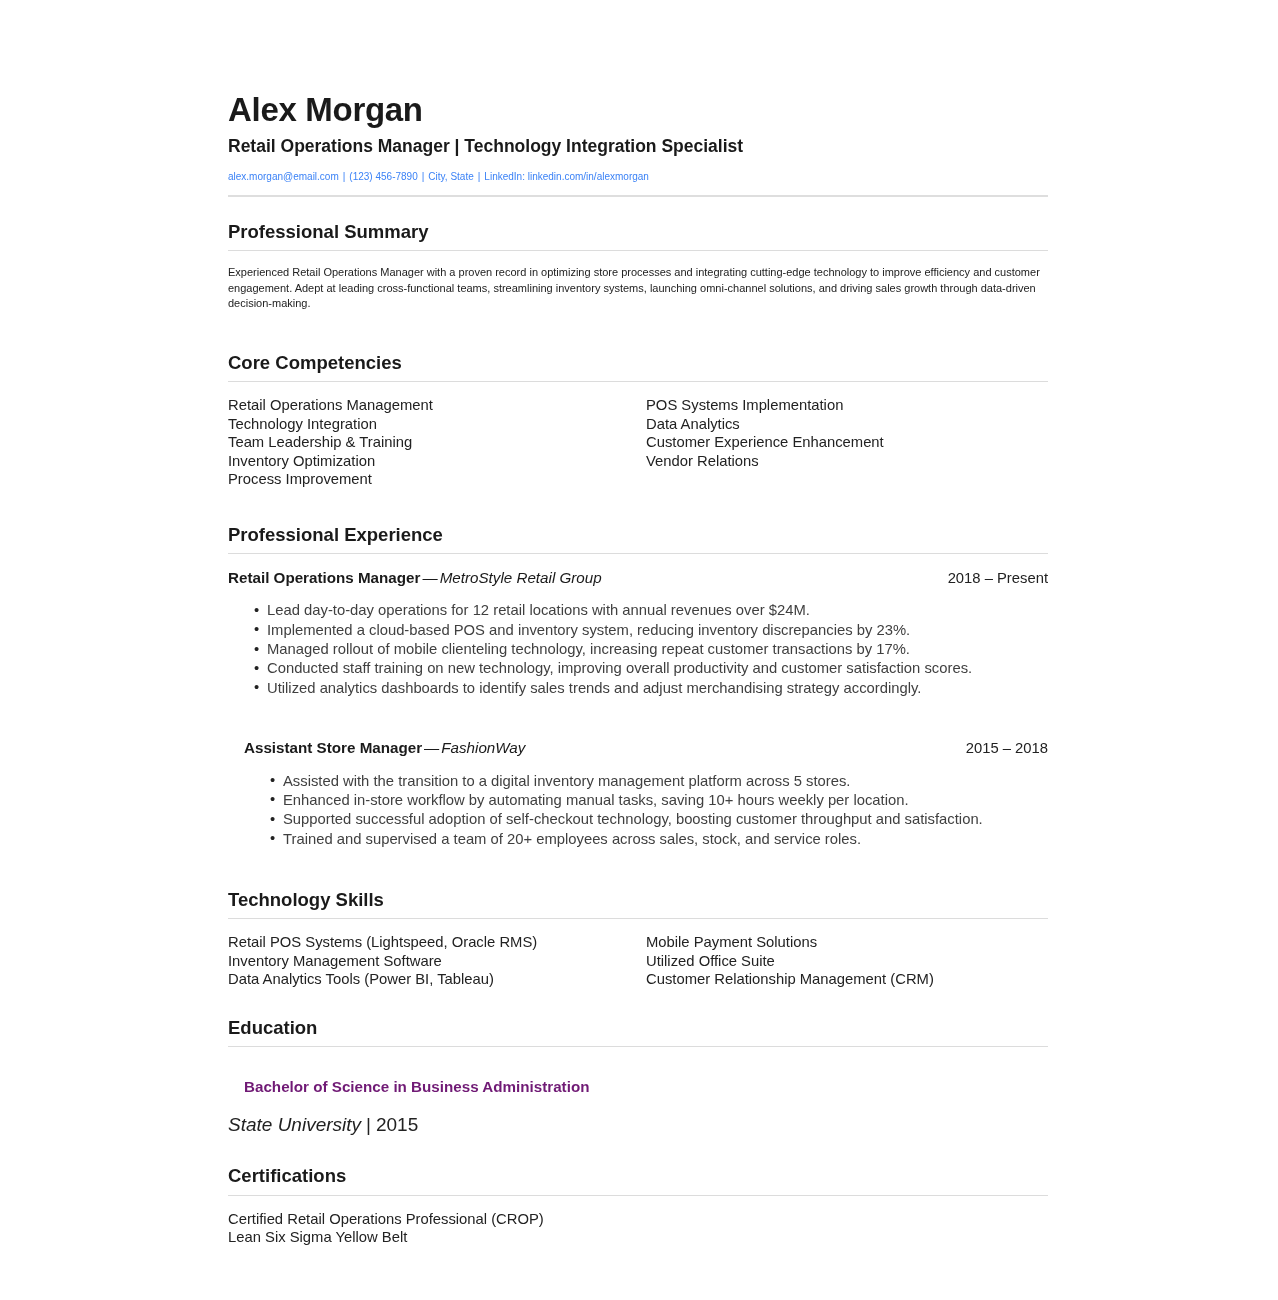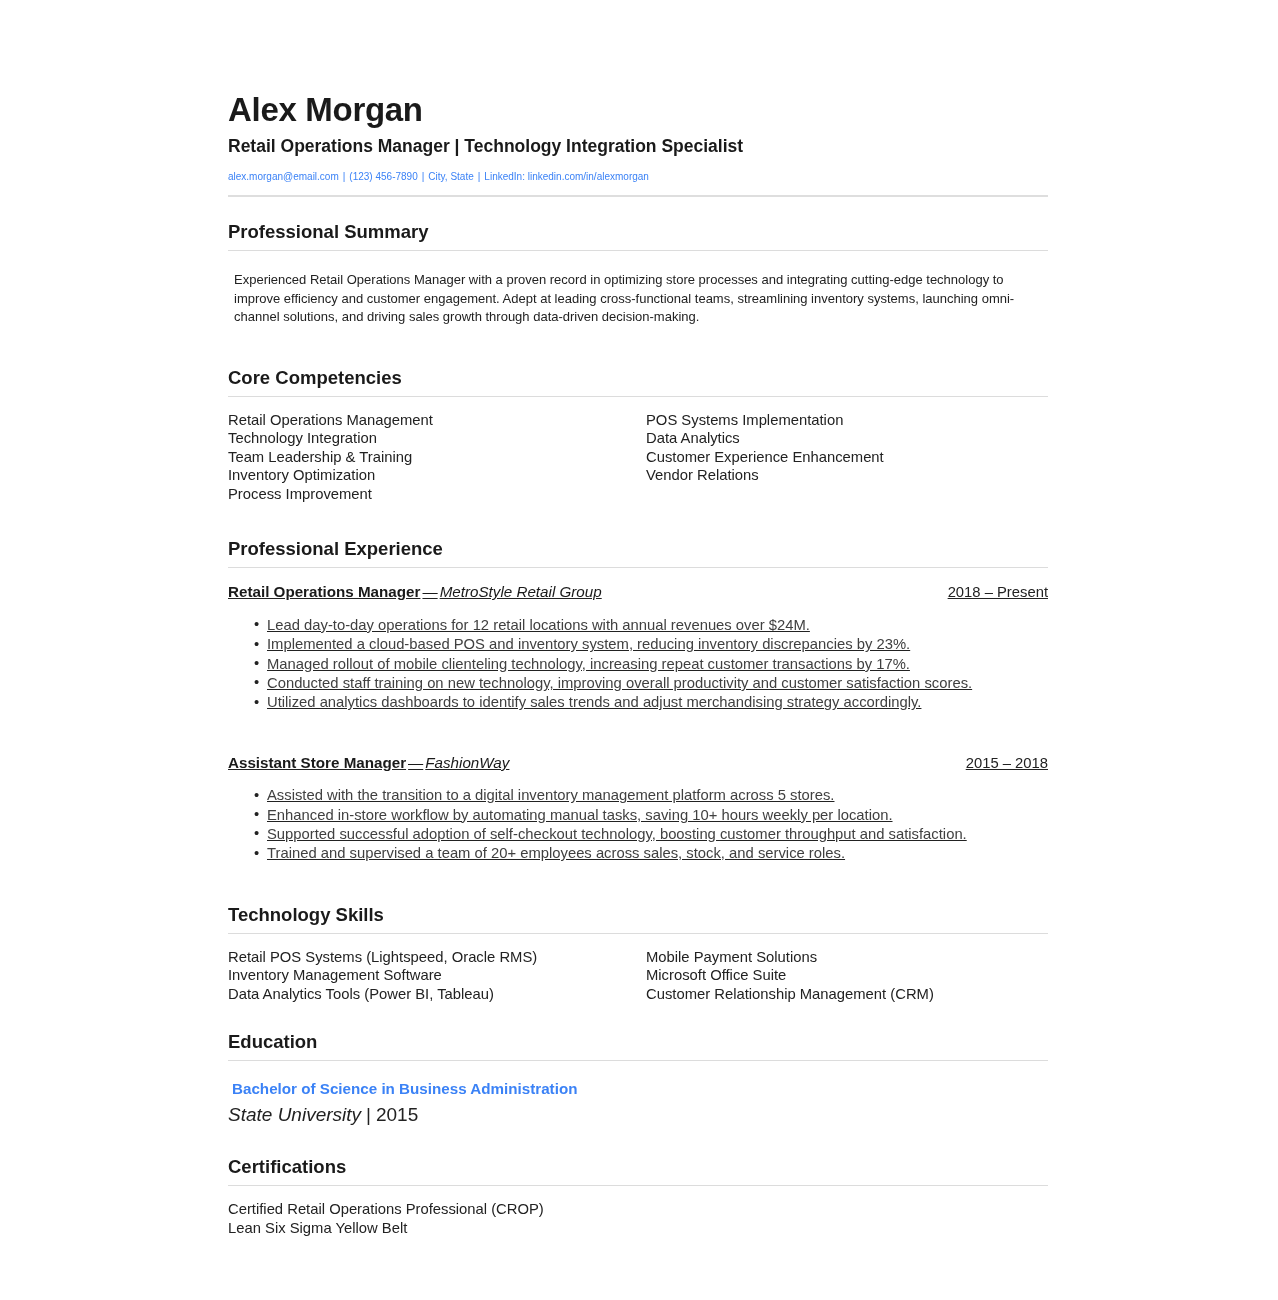--- a/index.html
+++ b/index.html
@@ -76,24 +76,24 @@
     border-top: 1px solid #dcdcdc;
     margin: 0;
     width: 100%;
   }
   .section-body {
     padding-top: 14px;
   }
 
   
   .summary {
-    font-size: 13px;
+    font-size: 11px;
     line-height: 1.42;
     color: #222222;
-    margin: 6px;
+    margin: 0;
     text-align: left;
   }
 
   
   .two-col {
     display: flex;
     width: 100%;
   }
   .two-col .col {
     width: 50%;
@@ -105,24 +105,24 @@
   .plain-line {
     font-size: 14.8px;
     line-height: 1.25;
     color: #222222;
     white-space: nowrap;
   }
 
   
   .job {
     margin: 0;
-    text-decoration: underline;
   }
   .job + .job {
     margin-top: 40px;
+    margin-left: 16px;
   }
   .job-head {
     display: flex;
     justify-content: space-between;
     align-items: baseline;
     width: 100%;
   }
   .job-title {
     font-size: 15.2px;
     line-height: 1.25;
@@ -166,22 +166,22 @@
     top: -0.5px;
     font-size: 14.8px;
     color: #222222;
   }
 
   
   .edu-degree {
     font-size: 15.2px;
     font-weight: bold;
     line-height: 1.3;
-    color: #3b82f6;
-    margin: 4px;
+    color: #701a75;
+    margin: 16px;
   }
   .edu-meta {
     font-size: 19px;
     line-height: 1.3;
     color: #222222;
     margin: 0;
   }
   .edu-meta .school {
     font-style: italic;
   }
@@ -292,21 +292,21 @@
       <hr class="rule">
       <div class="section-body">
         <div class="two-col">
           <div class="col">
             <div class="plain-line">Retail POS Systems (Lightspeed, Oracle RMS)</div>
             <div class="plain-line">Inventory Management Software</div>
             <div class="plain-line">Data Analytics Tools (Power BI, Tableau)</div>
           </div>
           <div class="col">
             <div class="plain-line">Mobile Payment Solutions</div>
-            <div class="plain-line">Microsoft Office Suite</div>
+            <div class="plain-line">Utilized Office Suite</div>
             <div class="plain-line">Customer Relationship Management (CRM)</div>
           </div>
         </div>
       </div>
     </div>
 
     <div class="spacer-sm"></div>
 
     <div class="section">
       <div class="section-title">Education</div>

